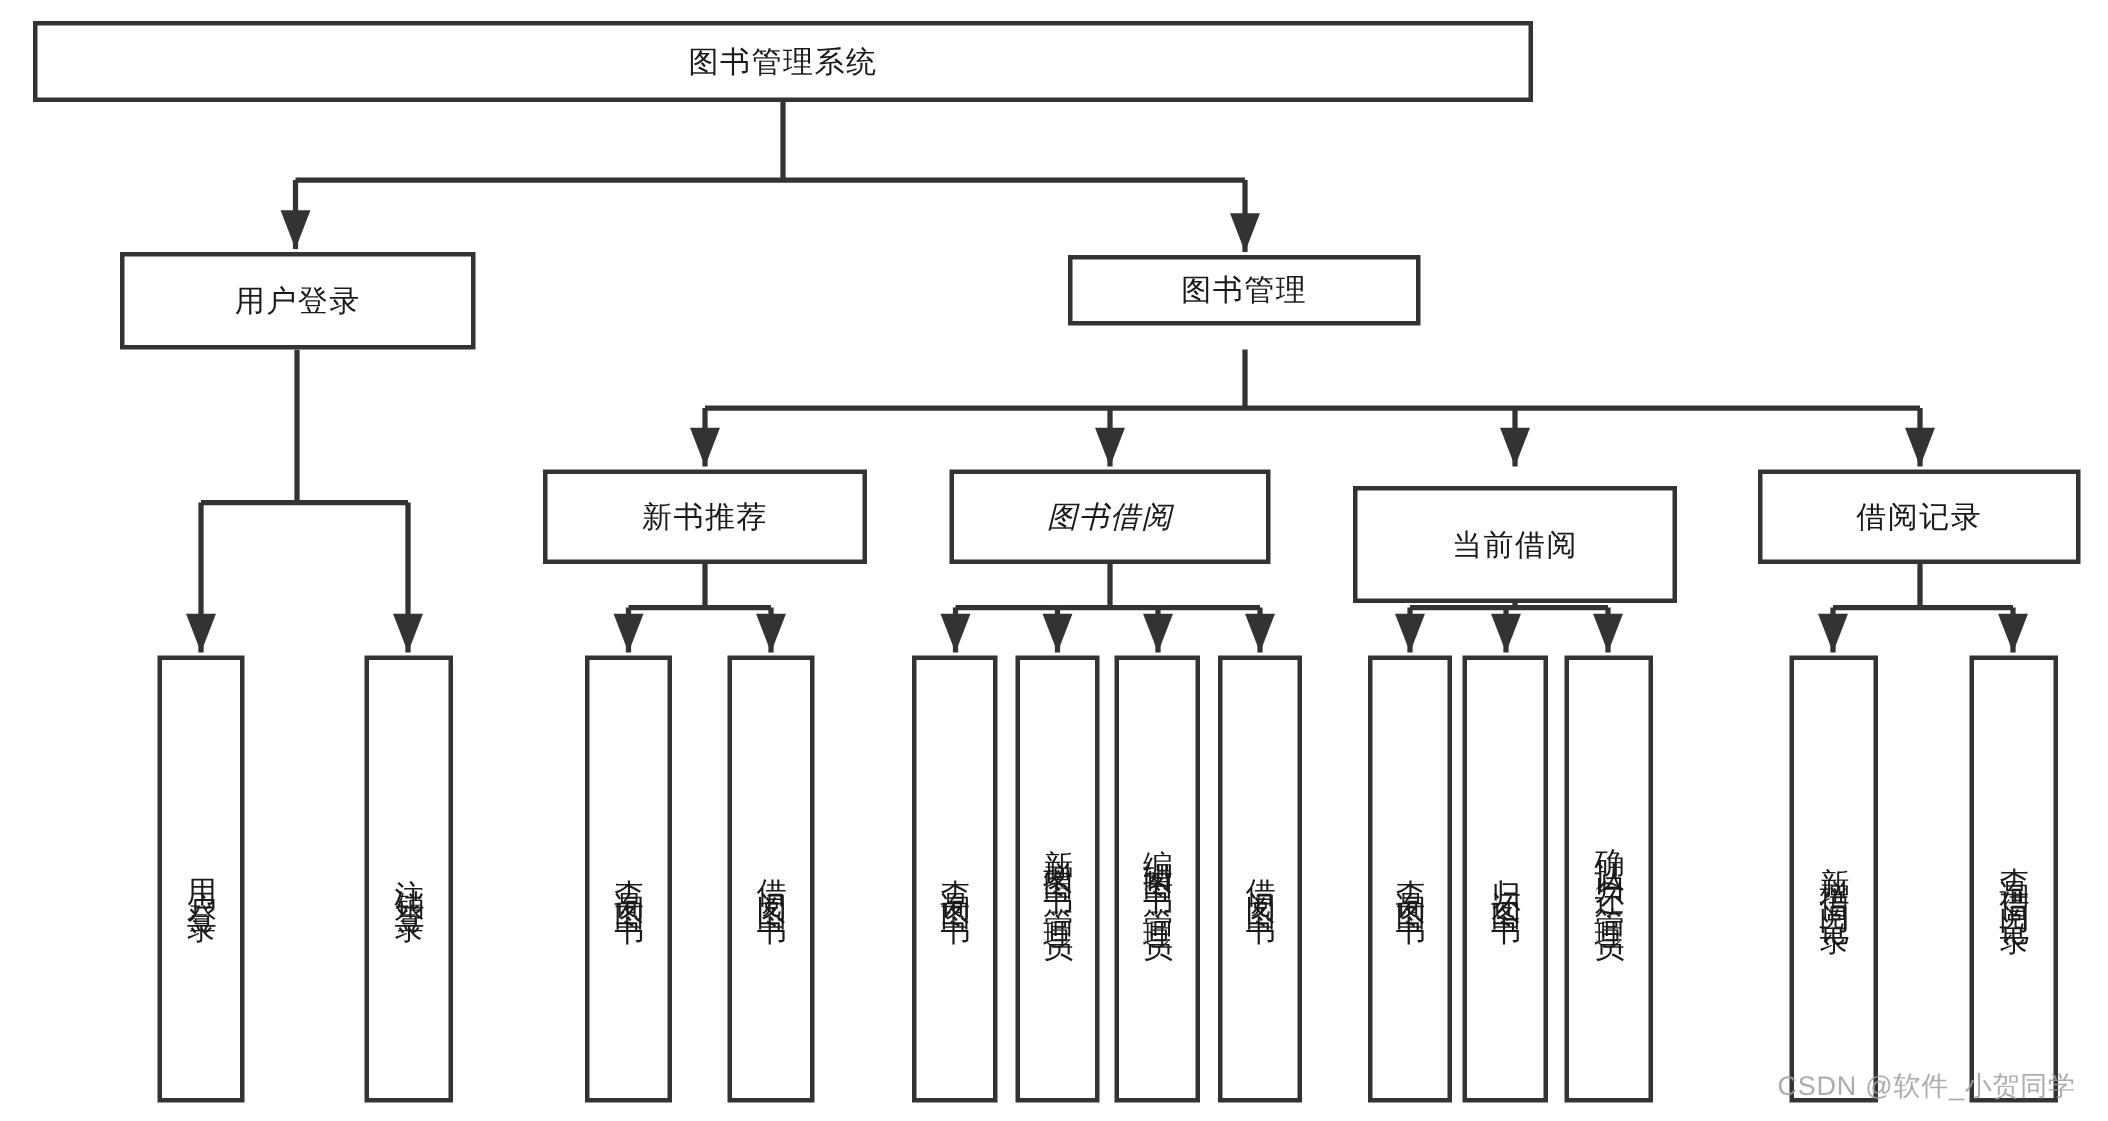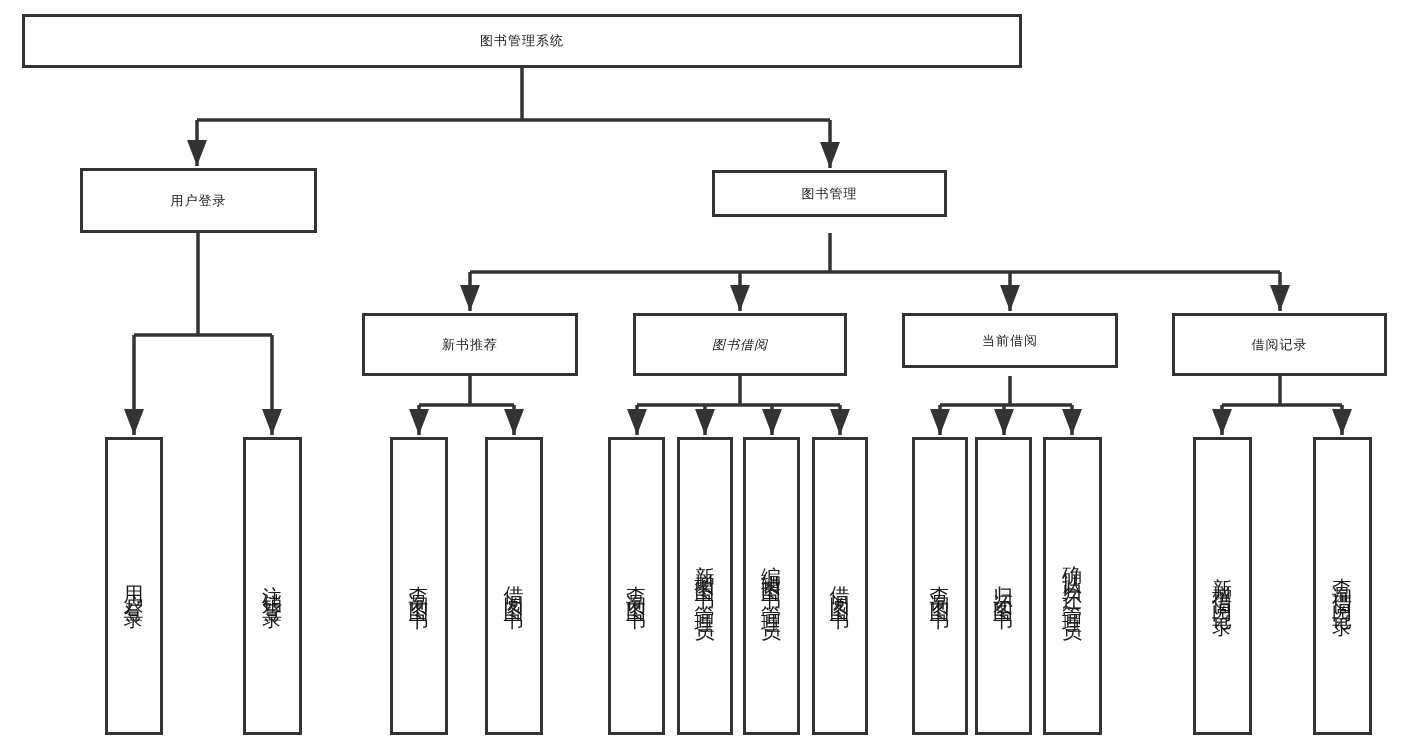--- a/index.html
+++ b/index.html
@@ -32,21 +32,21 @@
     position:absolute;
     background:var(--box_fill);
     border:3px solid var(--line);
     display:flex;
     align-items:center;
     justify-content:center;
     z-index:2;
     color:var(--text);
   }
   .node.h span{
-    font-size:13px;
+    font-size:20px;
     letter-spacing:1px;
     white-space:nowrap;
   }
   .node.v span{
     writing-mode:vertical-rl;
     text-orientation:mixed;
     font-size:20px;
     letter-spacing:8px;
     line-height:1;
   }
@@ -124,21 +124,21 @@
   <div class="node h" style="left:712px;top:170px;width:235px;height:47px;">
     <span>图书管理</span>
   </div>
 
   <div class="node h" style="left:362px;top:313px;width:216px;height:63px;">
     <span>新书推荐</span>
   </div>
   <div class="node h" style="left:633px;top:313px;width:214px;height:63px;font-style:italic;">
     <span>图书借阅</span>
   </div>
-  <div class="node h" style="left:902px;top:313px;width:216px;height:55px;">
+  <div class="node h" style="left:902px;top:324px;width:216px;height:78px;">
     <span>当前借阅</span>
   </div>
   <div class="node h" style="left:1172px;top:313px;width:215px;height:63px;">
     <span>借阅记录</span>
   </div>
 
   <div class="node v" style="left:105px;top:437px;width:58px;height:298px;">
     <span>用户登录</span>
   </div>
   <div class="node v" style="left:243px;top:437px;width:59px;height:298px;">
@@ -175,14 +175,15 @@
     <span>确认归还（管理员）</span>
   </div>
 
   <div class="node v" style="left:1193px;top:437px;width:59px;height:298px;">
     <span>新增借阅记录</span>
   </div>
   <div class="node v" style="left:1313px;top:437px;width:59px;height:298px;">
     <span>查询借阅记录</span>
   </div>
 
+  <div id="watermark">CSDN @软件_小贺同学</div>
 
 </div>
 
 </body></html>

